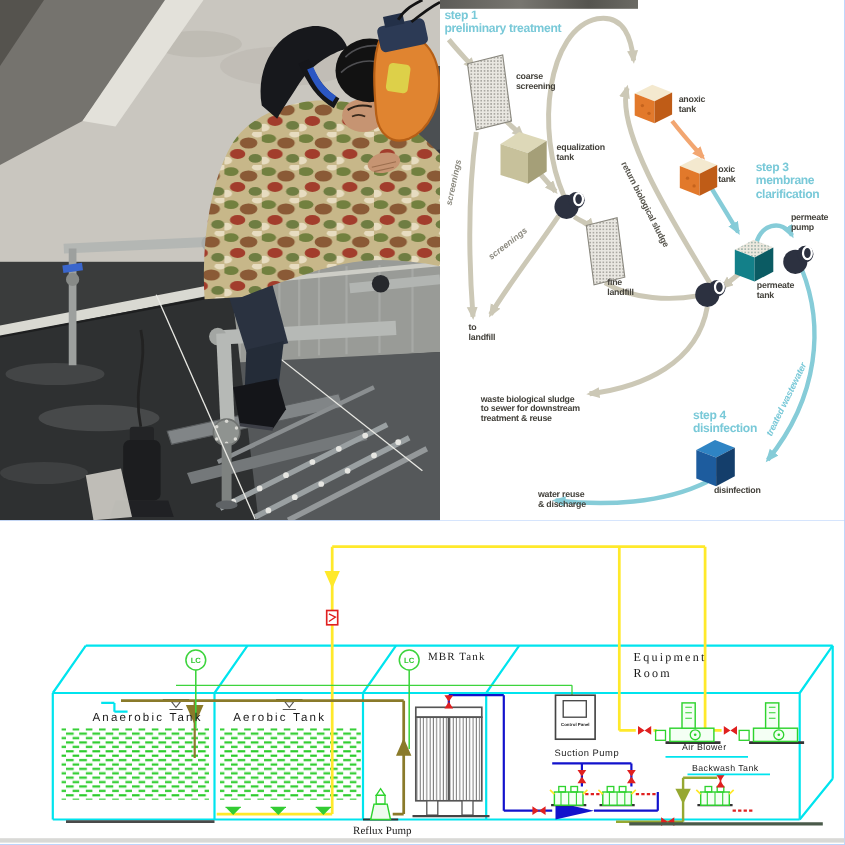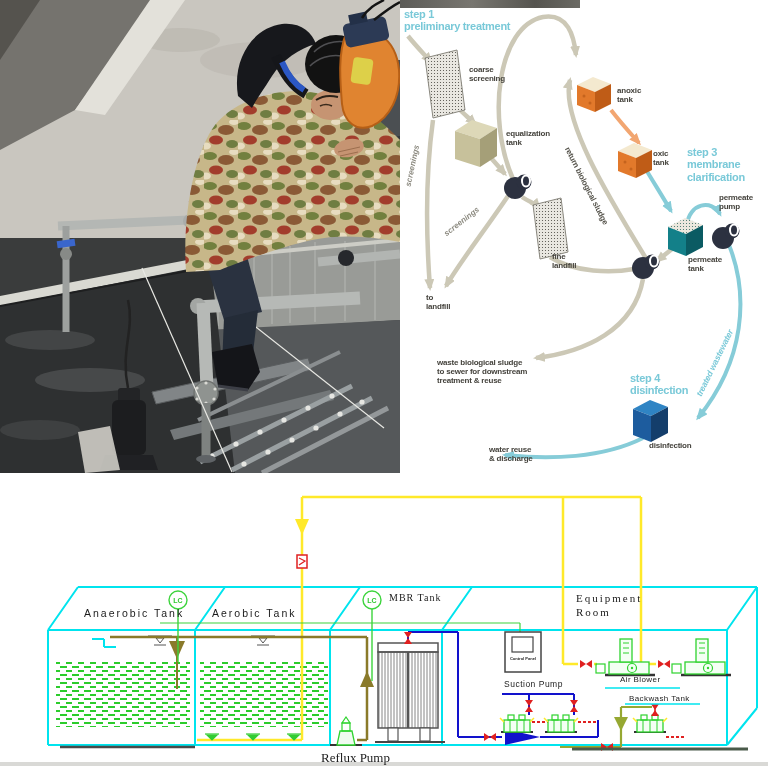--- a/index.html
+++ b/index.html
@@ -11,26 +11,26 @@
   .topstrip{position:absolute;left:0;top:0;width:180px;height:8px;
             background:linear-gradient(90deg,#5c5b57,#787670 40%,#55544f 75%,#6b6a64);}
   .dsvg,.csvg,.psvg{position:absolute;left:0;top:0;}
   .dl{position:absolute;font-size:8px;font-weight:bold;color:#45433d;line-height:1.12;
       white-space:pre-line;letter-spacing:-0.2px;}
   .st{position:absolute;font-size:11px;font-weight:bold;color:#79c9d8;line-height:1.12;
       white-space:pre-line;letter-spacing:-0.3px;}
   .rot{transform-origin:0 0;}
   .scr{position:absolute;font-size:8px;font-style:italic;font-weight:bold;color:#8d8b81;}
   .cl{position:absolute;color:#1b1b1b;white-space:pre-line;}
-  .cad-tank{font-size:10.5px;letter-spacing:2px;}
+  .cad-tank{font-size:10.5px;letter-spacing:2px;margin-top:39px;}
   .cad-serif{font-family:"Liberation Serif",serif;font-size:10px;letter-spacing:1px;}
   .cad-room{font-family:"Liberation Serif",serif;font-size:11px;letter-spacing:2px;line-height:1.25;}
   .cad-pump{font-size:8.5px;letter-spacing:0.5px;}
   .cad-sm{font-size:8px;letter-spacing:0.4px;}
-  .cad-reflux{font-family:"Liberation Serif",serif;font-size:13px;}
+  .cad-reflux{font-family:"Liberation Serif",serif;font-size:10px;}
   .cad-cp{position:absolute;font-size:4px;font-weight:bold;text-align:center;color:#222;}
   .lct{font-size:7px;font-weight:bold;fill:#2ec82e;font-family:"Liberation Sans",sans-serif;}
 </style>
 </head>
 <body>
 
 <div class="stage">
 
   <section class="photo">
     <svg class="psvg" width="400" height="473" viewBox="0 0 400 473">

